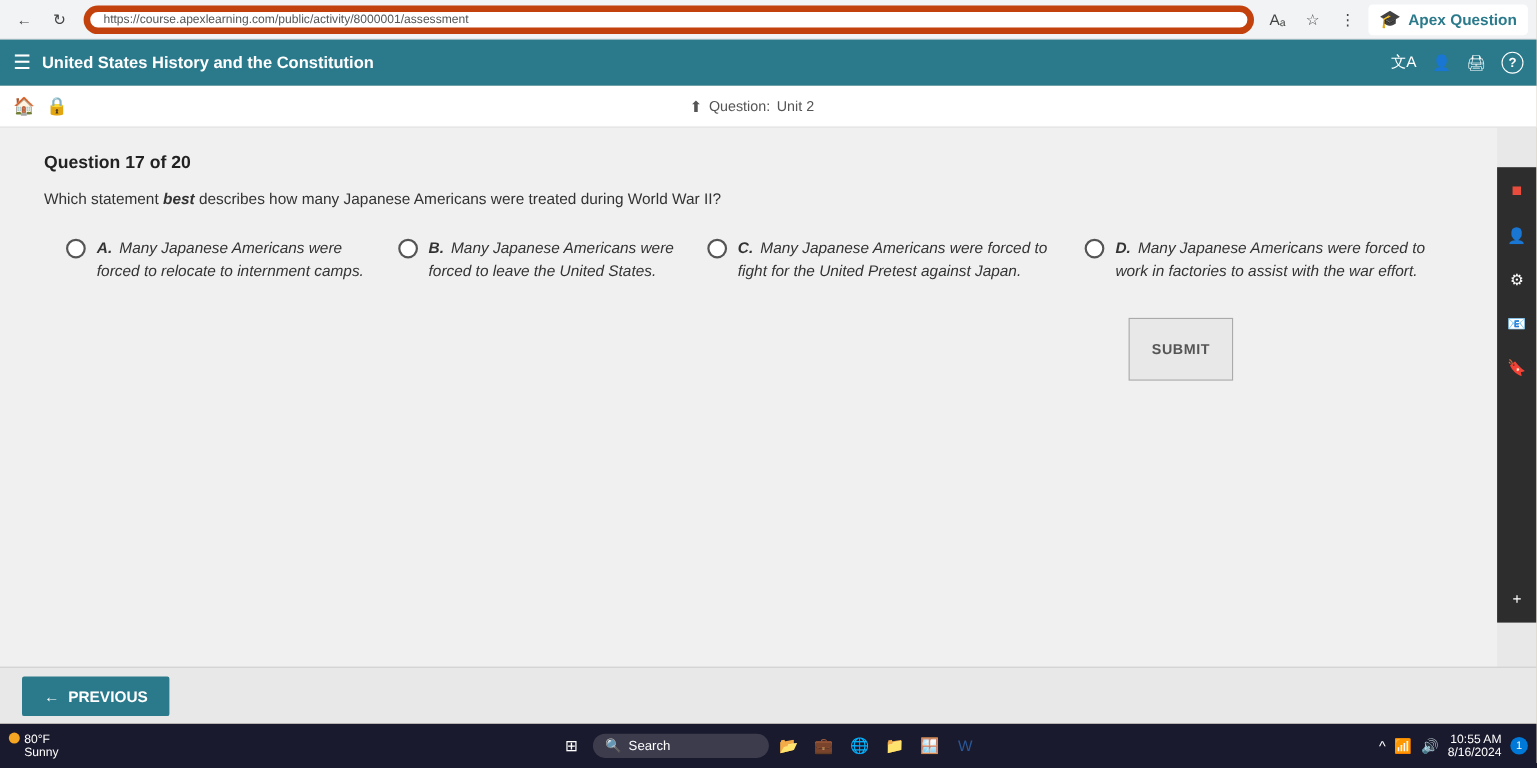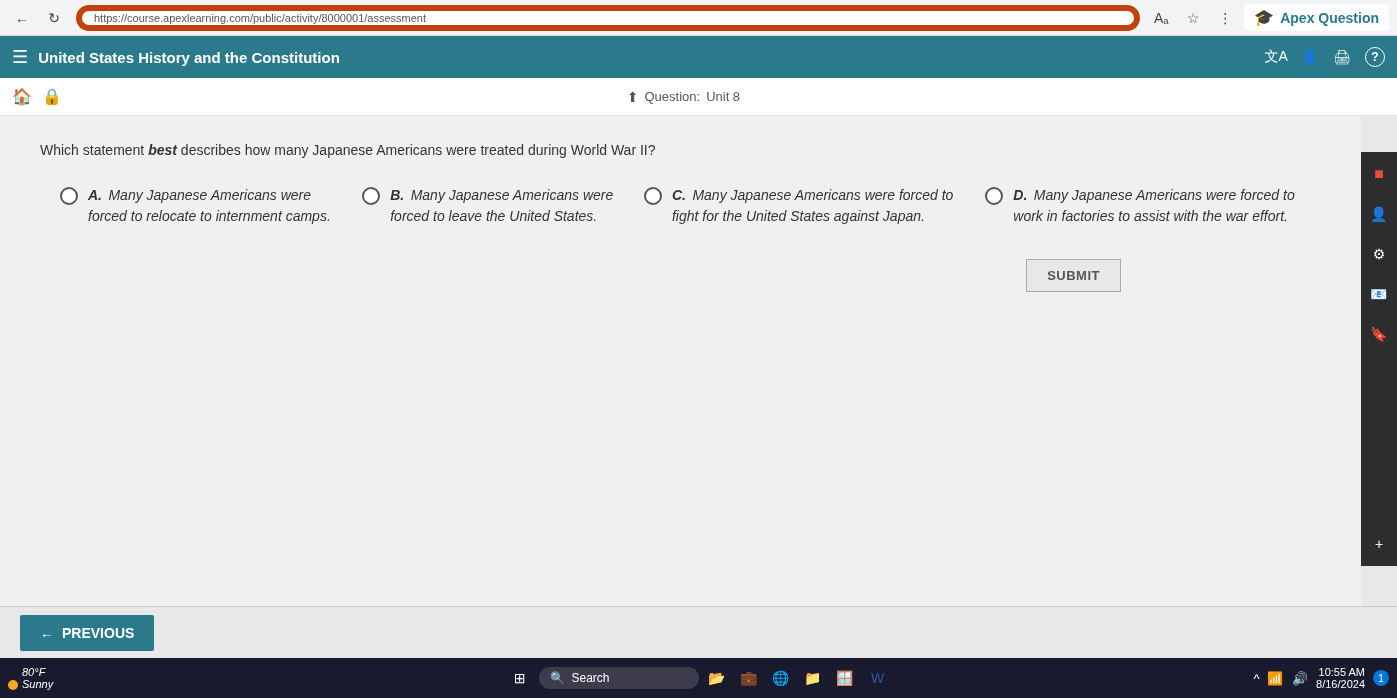--- a/index.html
+++ b/index.html
@@ -117,21 +117,21 @@
     .radio-circle {
       width: 18px; height: 18px; border-radius: 50%; border: 2px solid #555;
       margin-top: 2px; flex-shrink: 0; background: white;
     }
     .choice-letter { font-weight: bold; font-size: 14px; color: #333; margin-right: 2px; }
     .choice-text { font-size: 14px; color: #333; line-height: 1.5; }
 
     
     .submit-area { margin-top: 32px; display: flex; justify-content: flex-end; padding-right: 200px; }
     .submit-btn {
-      background: #e8e8e8; border: 1px solid #aaa; padding: 8px 20px;
+      background: #e8e8e8; border: 1px solid #aaa; padding: 20px 20px;
       font-size: 13px; font-weight: bold; color: #555; cursor: pointer;
       letter-spacing: 0.5px;
     }
 
     
     .bottom-nav {
       background: #e8e8e8;
       height: 52px;
       display: flex;
       align-items: center;
@@ -148,21 +148,21 @@
     .taskbar {
       height: 40px;
       background: #1a1a2e;
       display: flex;
       align-items: center;
       justify-content: space-between;
       padding: 0 8px;
       position: relative;
     }
     .taskbar-left { display: flex; align-items: center; gap: 8px; }
-    .taskbar-weather { color: white; font-size: 11px; display: flex; align-items: flex-end; gap: 4px; font-style: italic; }
+    .taskbar-weather { color: white; font-size: 11px; display: flex; align-items: flex-start; gap: 4px; }
     .weather-dot { width: 10px; height: 10px; border-radius: 50%; background: #f5a623; }
     .taskbar-center { display: flex; align-items: center; gap: 6px; position: absolute; left: 50%; transform: translateX(-50%); }
     .taskbar-icon { width: 26px; height: 26px; display: flex; align-items: center; justify-content: center; font-size: 14px; color: white; cursor: pointer; }
     .search-bar { background: rgba(255,255,255,0.15); border: none; border-radius: 12px; padding: 4px 12px; color: white; font-size: 12px; width: 160px; display: flex; align-items: center; gap: 6px; cursor: pointer; }
     .taskbar-right { display: flex; align-items: center; gap: 8px; }
     .taskbar-time { color: white; font-size: 11px; text-align: right; }
     .taskbar-sys-icon { color: white; font-size: 13px; cursor: pointer; }
   </style>
 </head>
 <body>
@@ -203,30 +203,31 @@
   </div>
 
   <div class="sub-header">
     <div class="sub-header-left">
       <span class="sub-header-icon">🏠</span>
       <span class="sub-header-icon">🔒</span>
     </div>
     <div style="display:flex; align-items:center; gap:6px;">
       <span style="font-size:14px; color:#555;">⬆</span>
       <span class="pretest-label">Question:</span>
-      <span class="pretest-label" style="font-weight:normal;">Unit 8</span>
+      <span class="pretest-label" style="font-weight:normal;">Unit 2</span>
     </div>
     <div style="width:80px;"></div>
   </div>
 
   <div style="flex:1; display:flex; flex-direction:column; position:relative; overflow:hidden;">
     <div class="main-area" style="flex:1;">
 
       <div class="content-panel">
         <div>
+          <div class="question-number">Question 17 of 20</div>
           <div class="question-text">
             Which statement <em>best</em> describes how many Japanese Americans were treated during World War II?
           </div>
 
           <div class="answer-choices">
 
             <div class="answer-choice">
               <div class="radio-circle"></div>
               <div>
                 <span class="choice-letter">A.</span>
@@ -239,21 +240,21 @@
               <div>
                 <span class="choice-letter">B.</span>
                 <span class="choice-text"> Many Japanese Americans were forced to leave the United States.</span>
               </div>
             </div>
 
             <div class="answer-choice">
               <div class="radio-circle"></div>
               <div>
                 <span class="choice-letter">C.</span>
-                <span class="choice-text"> Many Japanese Americans were forced to fight for the United States against Japan.</span>
+                <span class="choice-text"> Many Japanese Americans were forced to fight for the United Pretest against Japan.</span>
               </div>
             </div>
 
             <div class="answer-choice">
               <div class="radio-circle"></div>
               <div>
                 <span class="choice-letter">D.</span>
                 <span class="choice-text"> Many Japanese Americans were forced to work in factories to assist with the war effort.</span>
               </div>
             </div>

